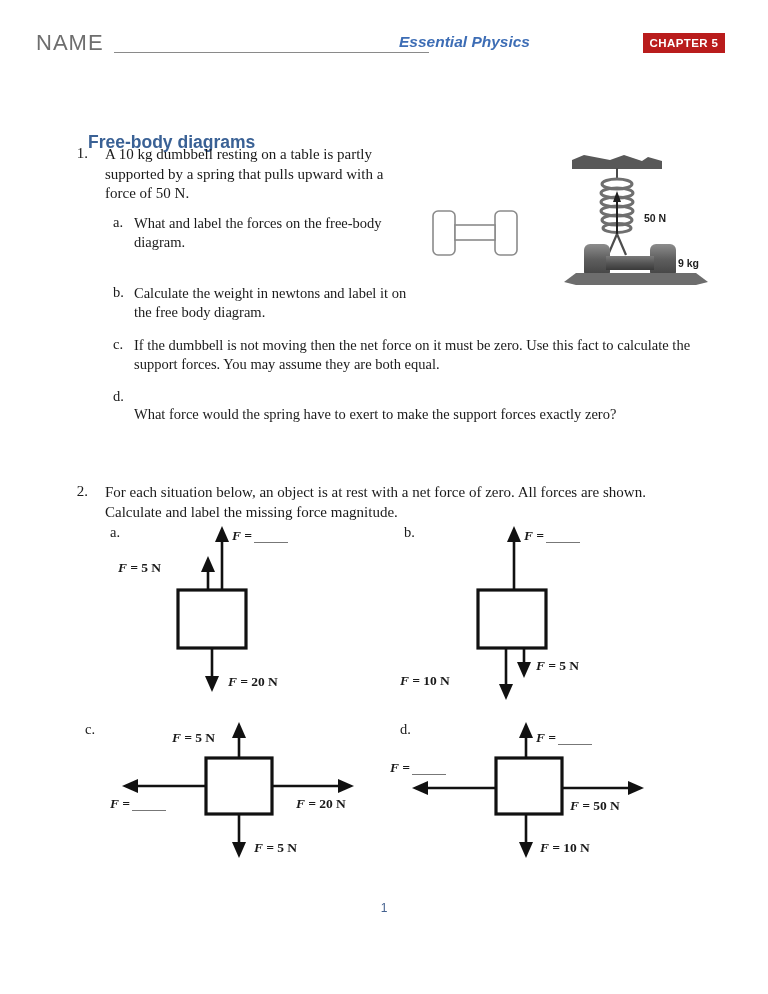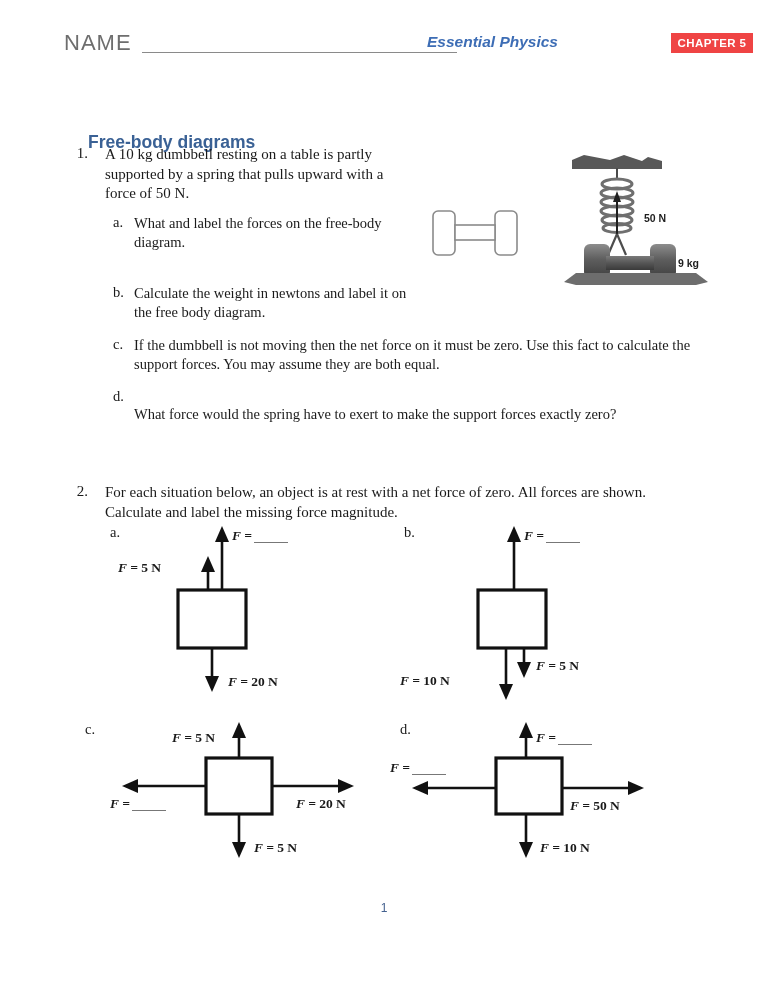--- a/index.html
+++ b/index.html
@@ -14,21 +14,21 @@
     position: relative;
     font-family: "Liberation Serif", "DejaVu Serif", serif;
     color: #1a1a1a;
     overflow: hidden;
   }
 
   
   #header {
     position: absolute;
     left: 0; top: 0;
-    width: 648px; height: 80px; margin-left: 28px;
+    width: 648px; height: 80px;
   }
   #name-label {
     position: absolute;
     left: 36px; top: 30px;
     font-family: "Liberation Sans", "DejaVu Sans", sans-serif;
     font-size: 22px;
     letter-spacing: 1px;
     color: #6e6e6e;
     font-weight: 400;
   }
@@ -45,21 +45,21 @@
     font-size: 15.5px;
     font-style: italic;
     font-weight: bold;
     color: #3D6DB5;
     white-space: nowrap;
   }
   #chapter-badge {
     position: absolute;
     left: 643px; top: 33px;
     width: 82px; height: 20px;
-    background: #ef4444;
+    background: #b91c1c;
     color: #ffffff;
     font-family: "Liberation Sans", "DejaVu Sans", sans-serif;
     font-size: 11.5px;
     font-weight: bold;
     letter-spacing: 0.4px;
     display: flex;
     align-items: center;
     justify-content: center;
   }
 

